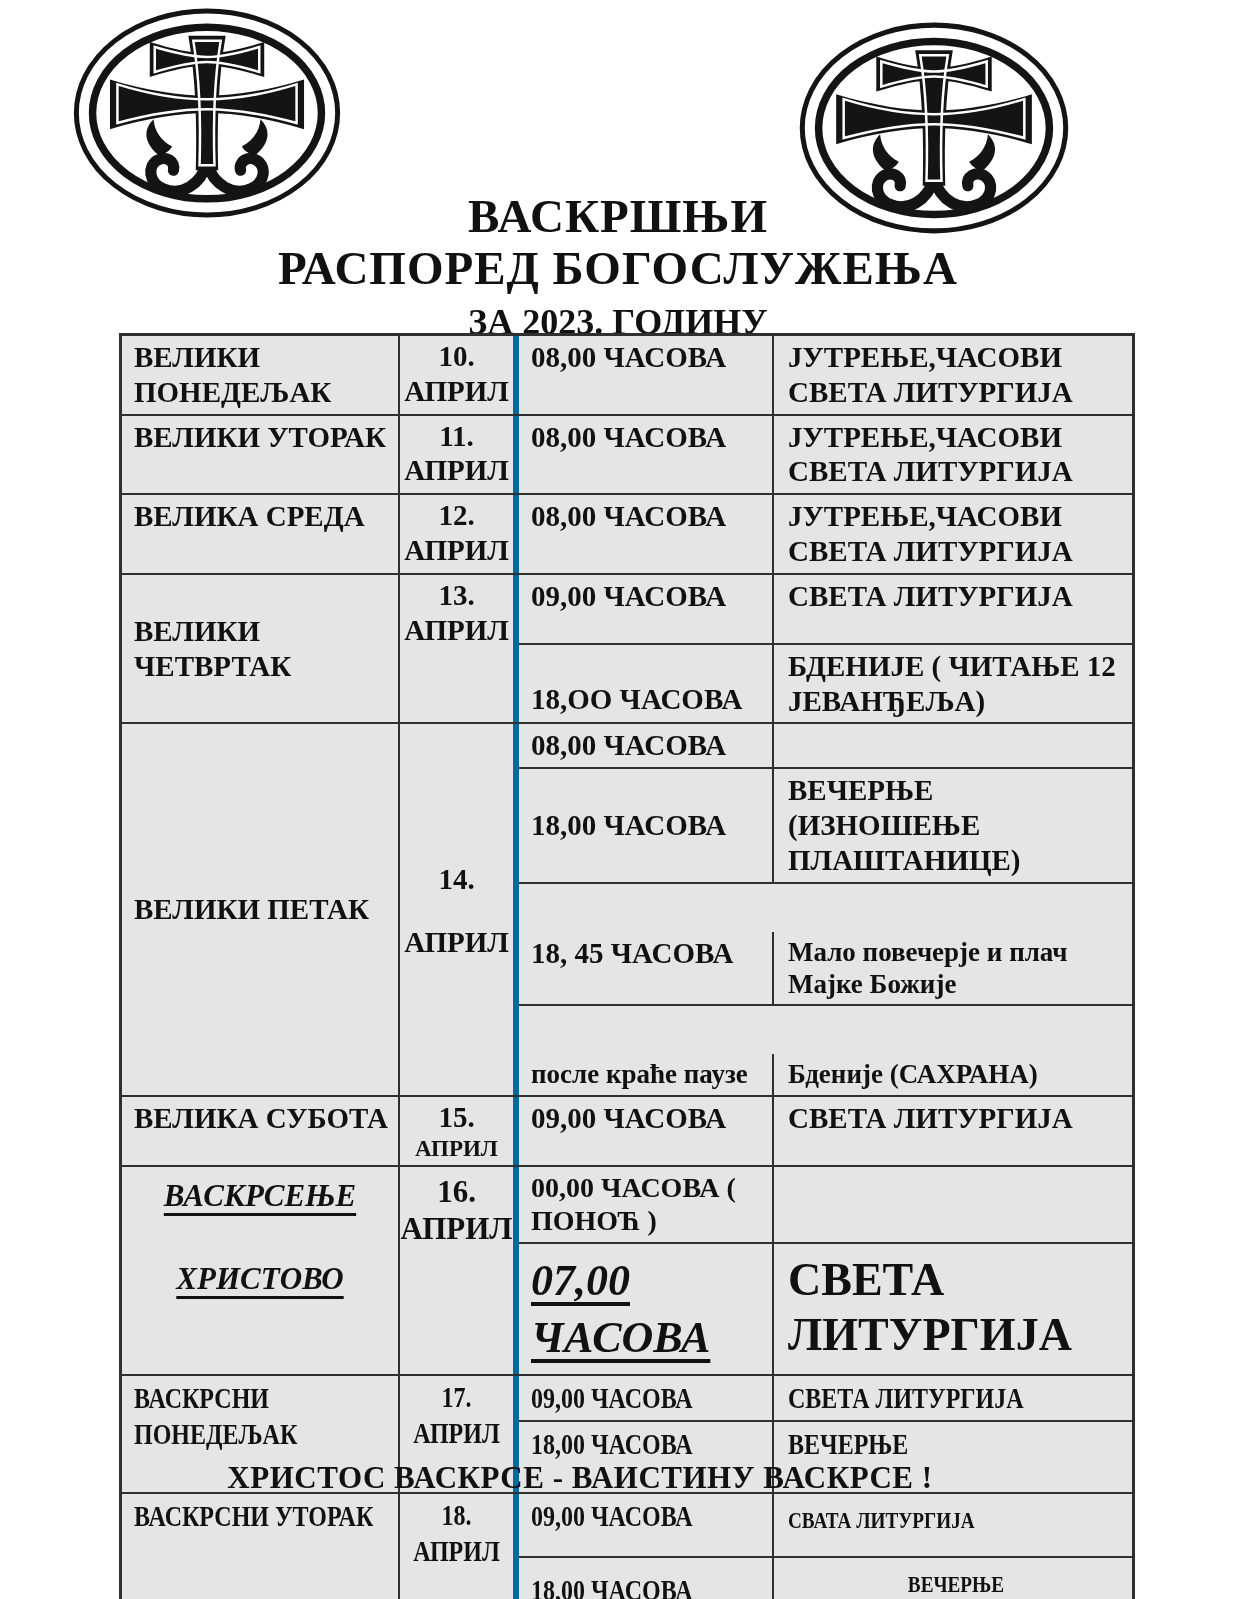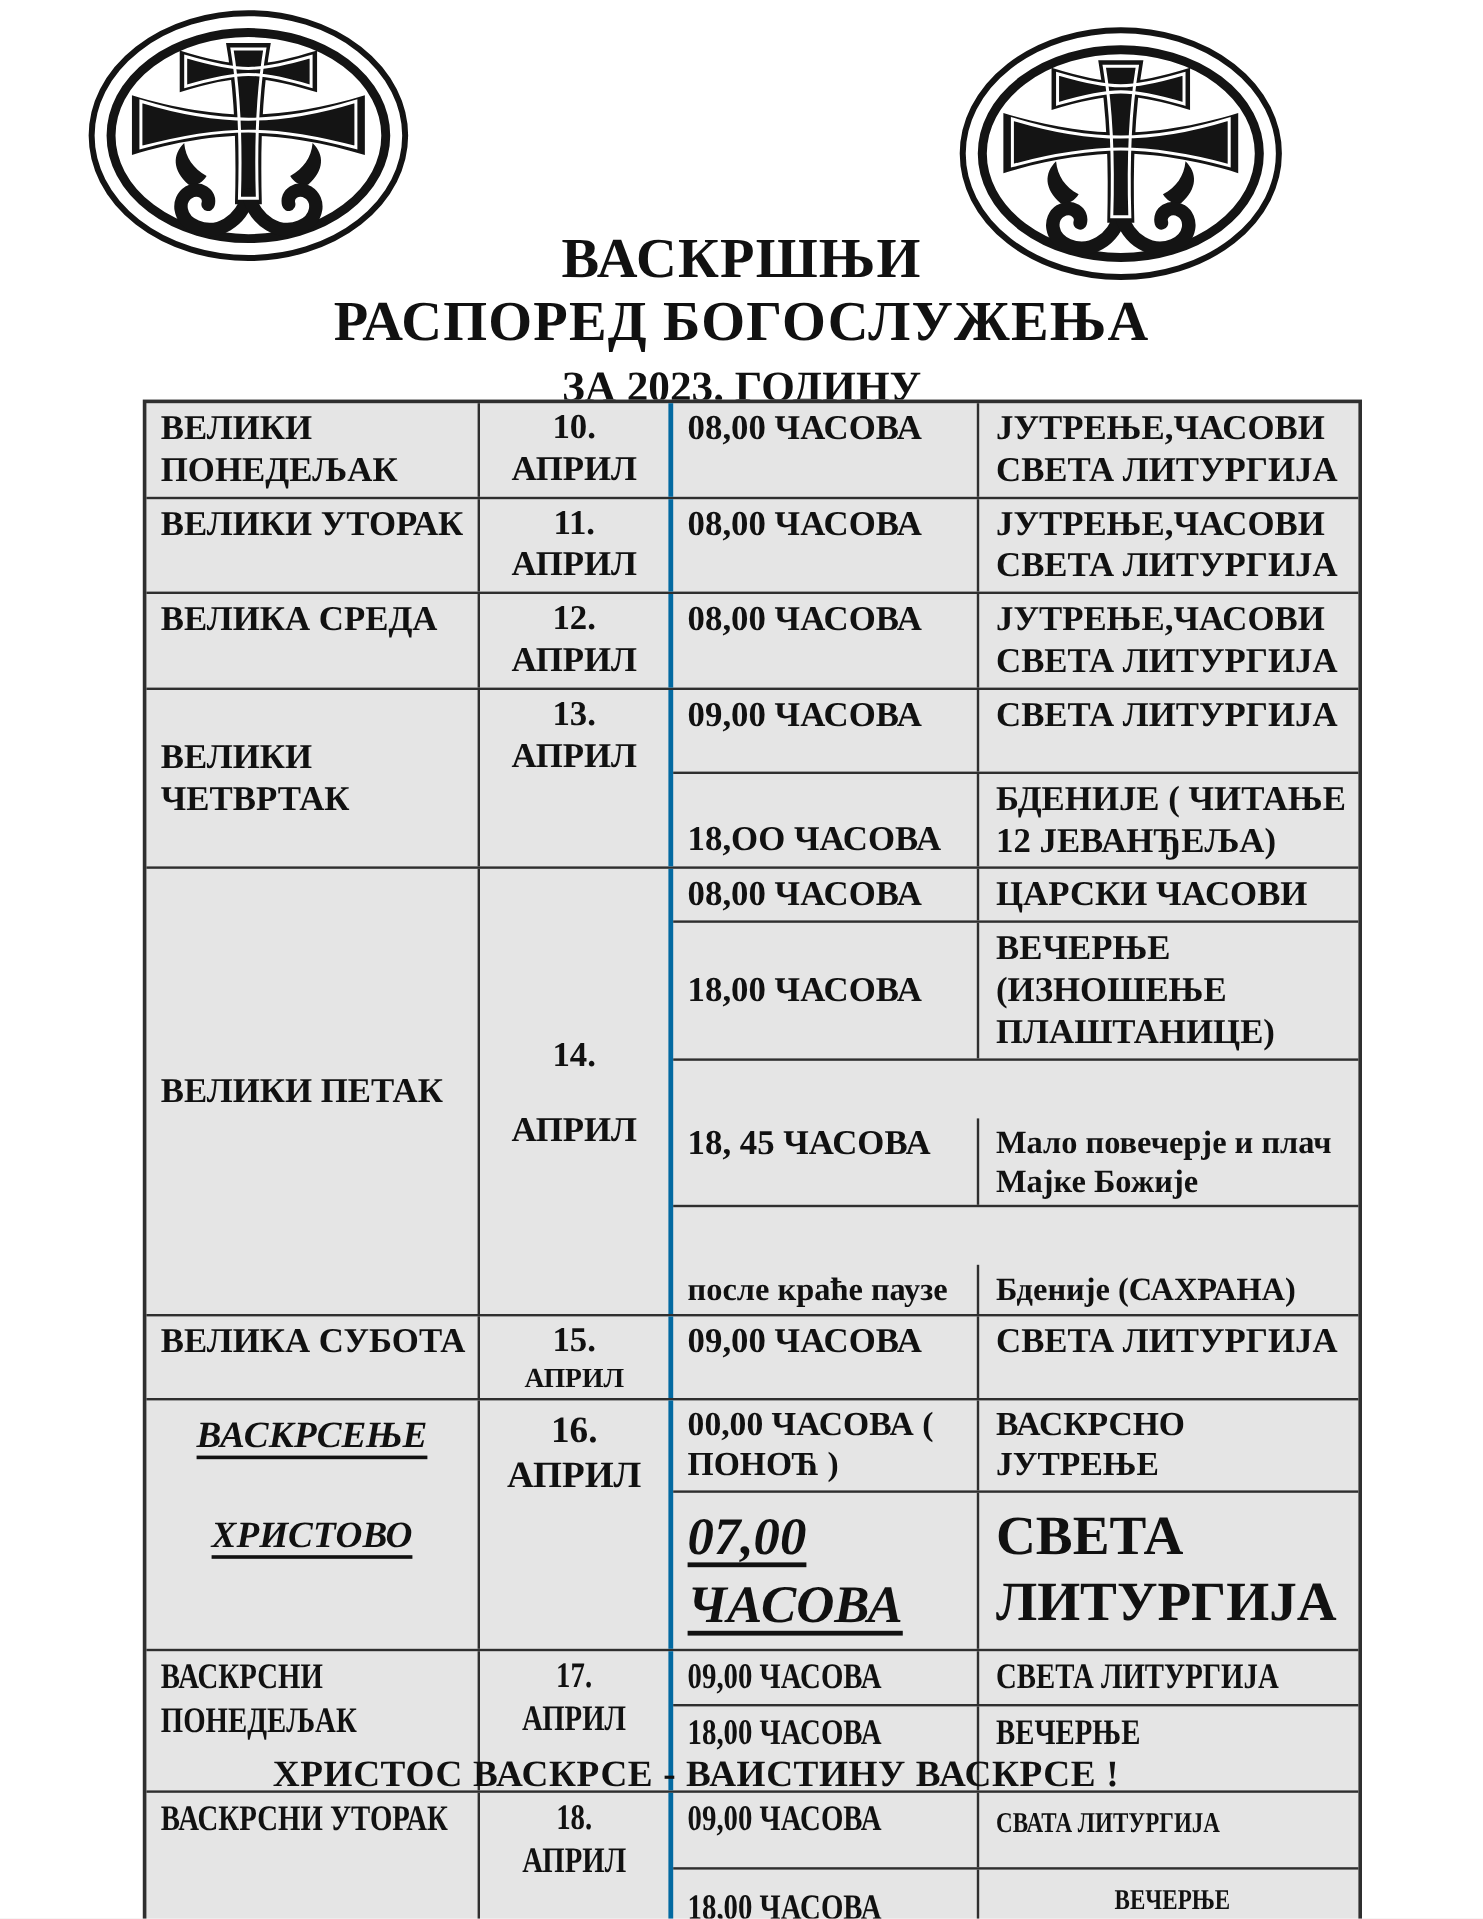--- a/index.html
+++ b/index.html
@@ -19,21 +19,21 @@
   .t3{font-size:36px;margin-top:9px;}
 
   .tbl{
     position:absolute;left:119px;top:333px;width:1010px;
     border:3px solid #2f2f2f;background:#e5e5e5;
   }
   .trow{display:flex;}
   .trow + .trow{border-top:2px solid #2f2f2f;}
   .c{box-sizing:border-box;overflow:hidden;}
   .day{width:278px;border-right:2px solid #2f2f2f;font-weight:bold;font-size:29px;line-height:1.2;padding:4px 8px 4px 12px;}
-  .date{width:161px;border-right:4px solid #0369a1;font-weight:bold;font-size:29px;line-height:1.2;text-align:center;padding-top:3px;}
+  .date{width:119px;border-right:6px solid #0369a1;font-weight:bold;font-size:29px;line-height:1.2;text-align:center;padding-top:3px;}
   .entries{flex:1;display:flex;flex-direction:column;}
   .entry{display:flex;}
   .entry + .entry{border-top:2px solid #2f2f2f;}
   .entry:last-child{flex:1;}
   .time{width:255px;border-right:2px solid #2f2f2f;font-weight:bold;font-size:29px;line-height:1.2;padding:4px 8px 4px 12px;}
   .svc{flex:1;font-weight:bold;font-size:29px;line-height:1.2;padding:4px 8px 4px 14px;}
 
   .vc{display:flex;flex-direction:column;justify-content:center;}
   .vbottom{display:flex;flex-direction:column;justify-content:flex-end;padding-bottom:6px;}
   .gap28{gap:28px;}
@@ -162,21 +162,20 @@
 
     <div class="trow" style="min-height:246px">
       <div class="c day vc">ВЕЛИКИ ПЕТАК</div>
       <div class="c date vc gap28">
         <div>14.</div>
         <div>АПРИЛ</div>
       </div>
       <div class="entries">
         <div class="entry" style="min-height:38px">
           <div class="c time">08,00 ЧАСОВА</div>
-          <div class="c svc">ЦАРСКИ ЧАСОВИ</div>
         </div>
         <div class="entry" style="min-height:102px">
           <div class="c time vc">18,00 ЧАСОВА</div>
           <div class="c svc">ВЕЧЕРЊЕ (ИЗНОШЕЊЕ ПЛАШТАНИЦЕ)</div>
         </div>
         <div class="entry" style="min-height:62px">
           <div class="c time mixed" style="font-size:29px">18, 45 ЧАСОВА</div>
           <div class="c svc mixed">Мало повечерје и плач Мајке Божије</div>
         </div>
         <div class="entry" style="min-height:40px">
@@ -205,21 +204,20 @@
         <div class="itu">ВАСКРСЕЊЕ</div>
         <div class="itu l2">ХРИСТОВО</div>
       </div>
       <div class="c date big-date">
         <div>16.</div>
         <div>АПРИЛ</div>
       </div>
       <div class="entries">
         <div class="entry" style="min-height:74px">
           <div class="c time t31">00,00 ЧАСОВА ( ПОНОЋ )</div>
-          <div class="c svc t31">ВАСКРСНО ЈУТРЕЊЕ</div>
         </div>
         <div class="entry" style="min-height:130px">
           <div class="c time itu big-time">07,00 ЧАСОВА</div>
           <div class="c svc big-svc">СВЕТА ЛИТУРГИЈА</div>
         </div>
       </div>
     </div>
 
     <div class="trow" style="min-height:108px">
       <div class="c day">

